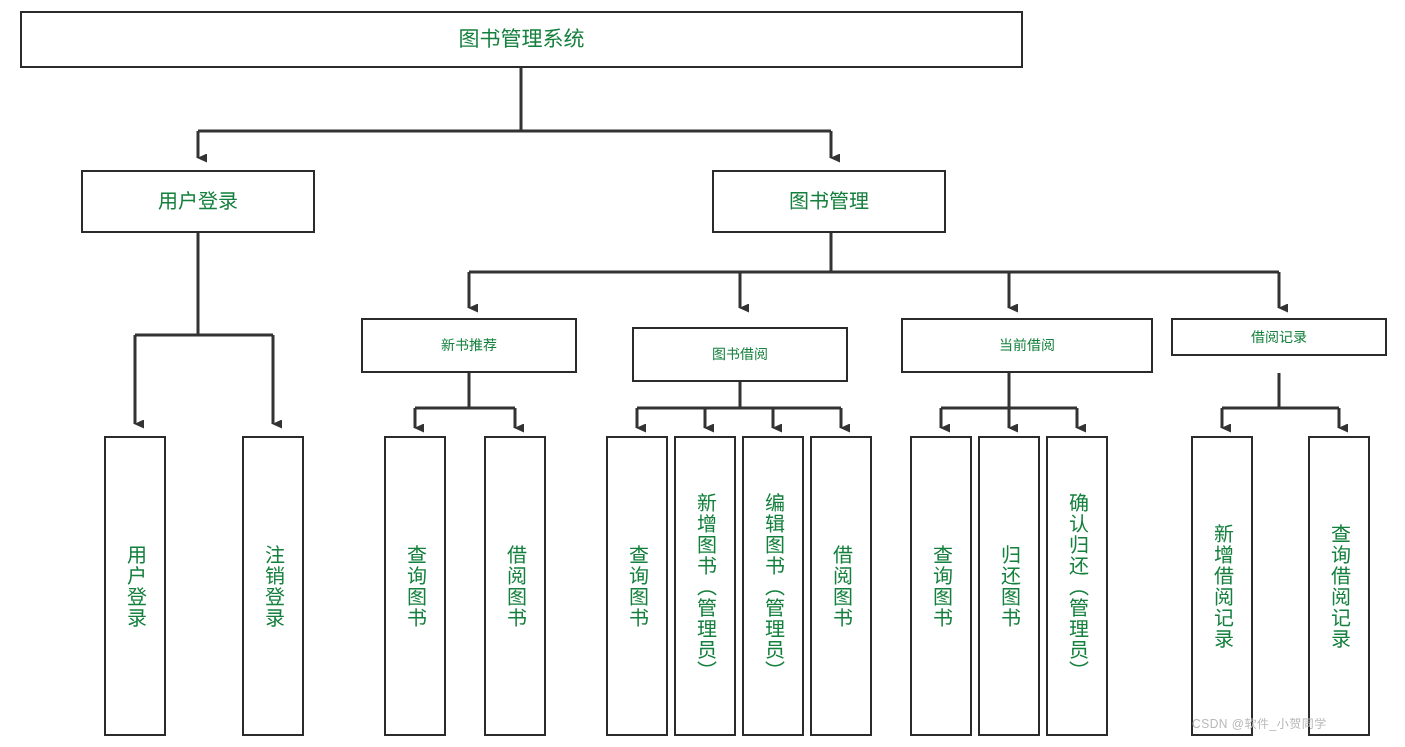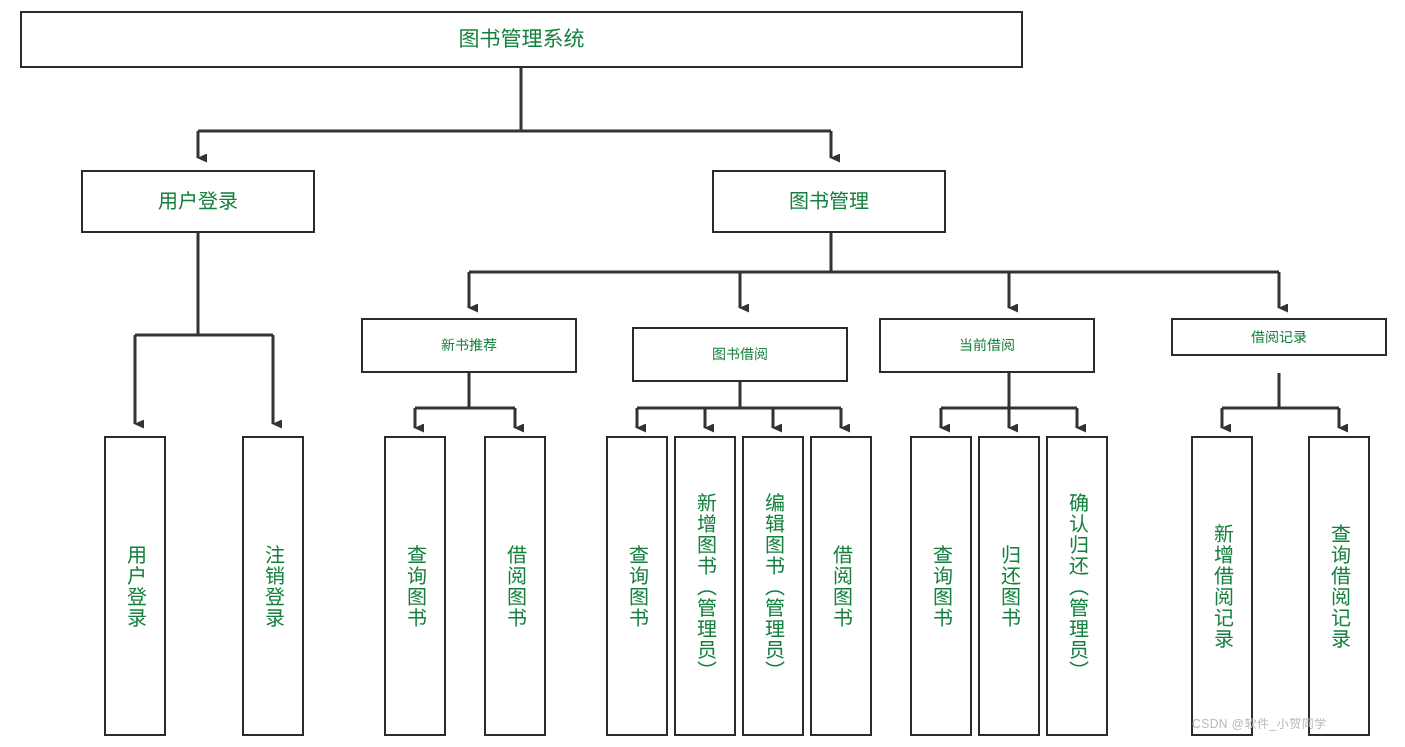--- a/index.html
+++ b/index.html
@@ -142,21 +142,21 @@
   <div class="node level1" style="left:712px; top:170px; width:234px; height:63px;align-items:center;">
     <span class="node-label">图书管理</span>
   </div>
 
   <div class="node level2" style="left:361px; top:318px; width:216px; height:55px;">
     <span class="node-label">新书推荐</span>
   </div>
   <div class="node level2" style="left:632px; top:327px; width:216px; height:55px;">
     <span class="node-label">图书借阅</span>
   </div>
-  <div class="node level2" style="left:879px; top:318px; width:216px; height:55px;">
+  <div class="node level2" style="left:901px; top:318px; width:252px; height:55px;">
     <span class="node-label">当前借阅</span>
   </div>
   <div class="node level2" style="left:1171px; top:318px; width:216px; height:38px;">
     <span class="node-label">借阅记录</span>
   </div>
 
   <div class="node leaf" style="left:104px; top:436px; width:62px; height:300px;">
     <span class="node-label">用户登录</span>
   </div>
   <div class="node leaf" style="left:242px; top:436px; width:62px; height:300px;">

